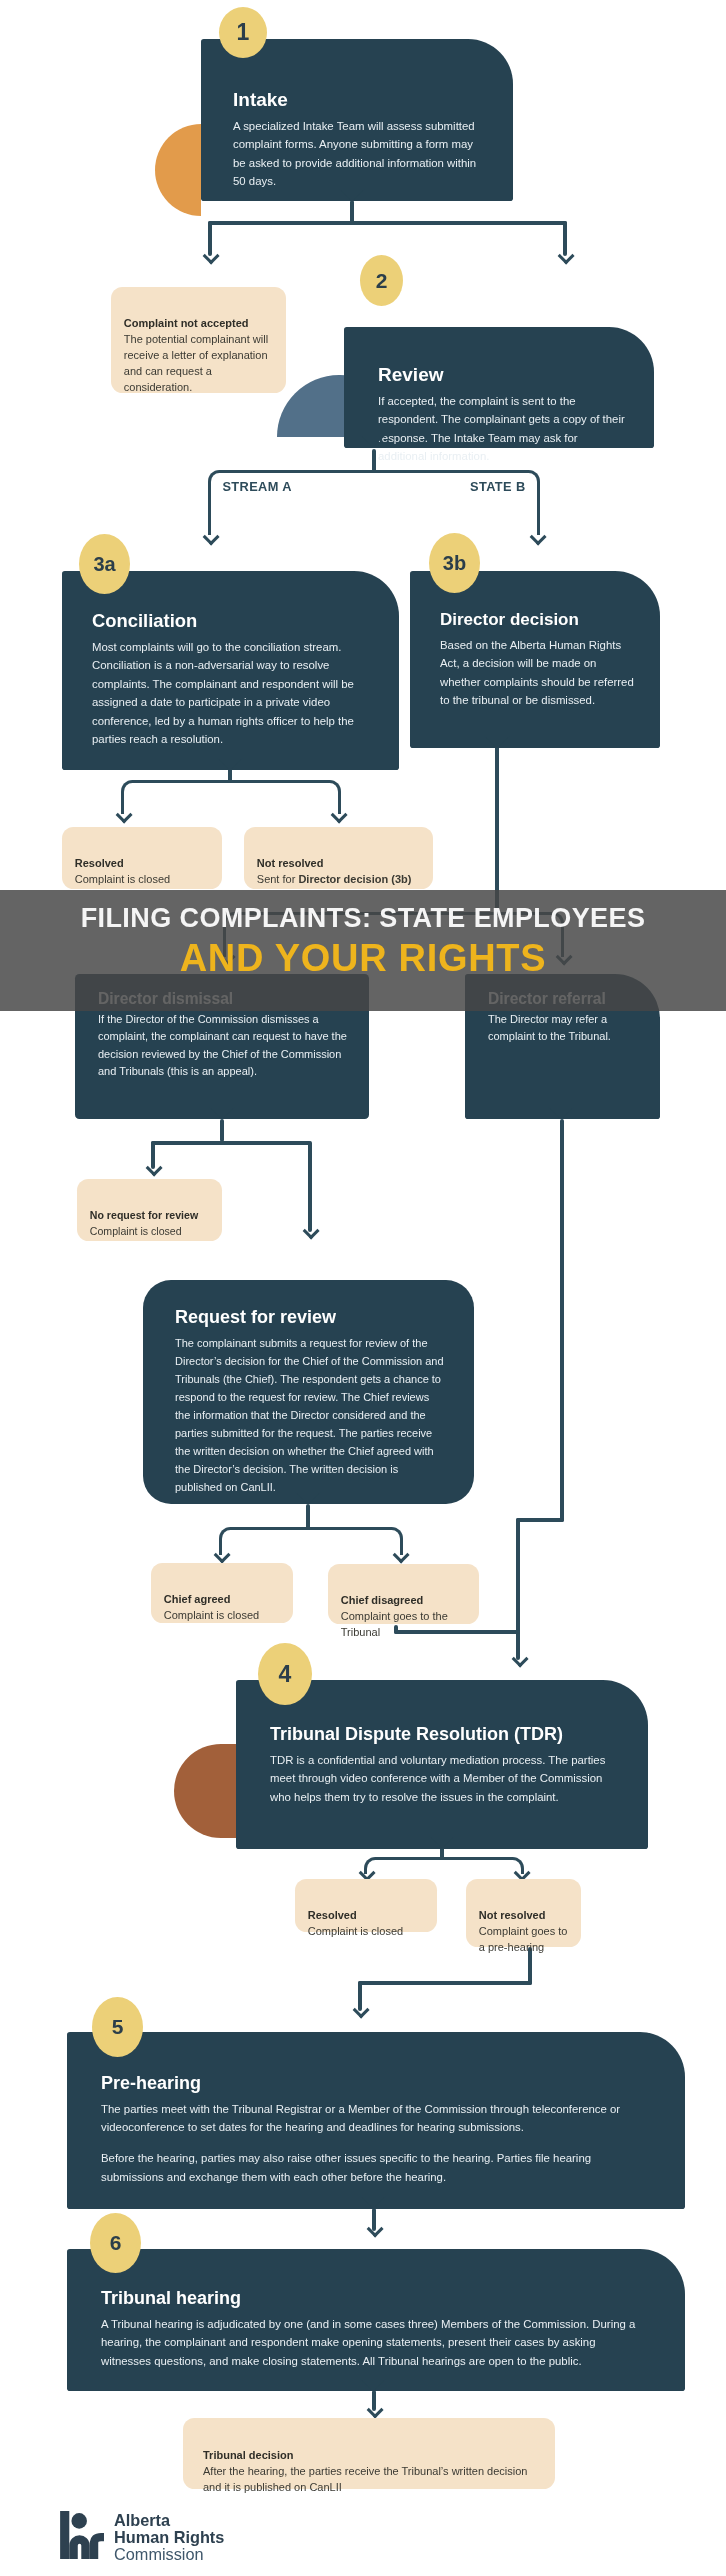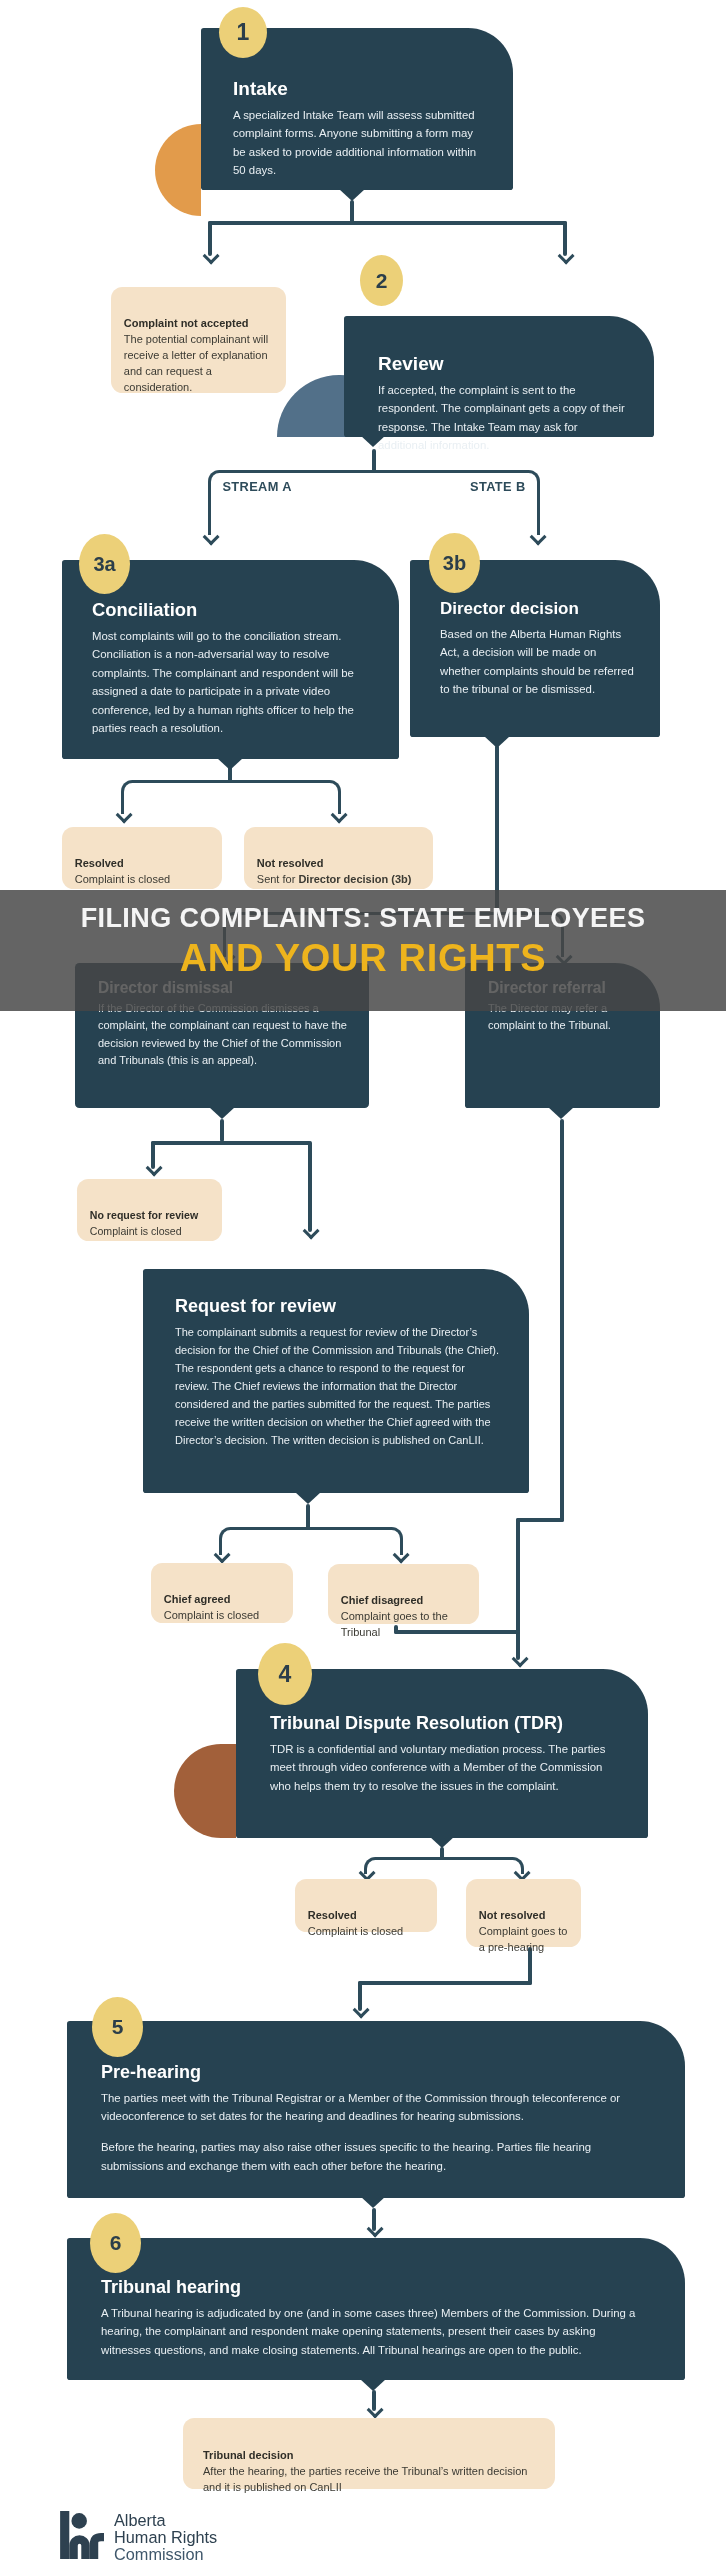--- a/index.html
+++ b/index.html
@@ -1,18 +1,18 @@
 <!DOCTYPE html>
 <html style="font-size:11.4px"><head>
 <meta charset="utf-8">
 <style>
   html,body{margin:0;padding:0;background:#ffffff;}
   #stage{position:relative;width:726px;height:2576px;background:#ffffff;overflow:hidden;
          font-family:"Liberation Sans",sans-serif;}
-  .darkbox{position:absolute;background:#264251;color:#e9eff3;border-radius:2.8px 45px 2.8px 2.8px;box-sizing:border-box;z-index:2;}
+  .darkbox{position:absolute;background:#264251;color:#e9eff3;border-radius:2.8px 45px 2.8px 2.8px;box-sizing:border-box;z-index:2;margin-top:11px;}
   .darkbox h2{margin:0 0 5.7px 0;color:#ffffff;font-size:19px;font-weight:bold;}
   .darkbox p{margin:0;font-size:11.4px;line-height:1.62;}
   .ptr{position:absolute;width:0;height:0;border-left:13.5px solid transparent;border-right:13.5px solid transparent;
        border-top:12.8px solid #264251;z-index:2;}
   .beige{position:absolute;background:#f5e2c8;color:#3b3a33;border-radius:11.4px;box-sizing:border-box;
          padding:10px 12.8px;z-index:2;}
   .beige .bt{font-weight:bold;font-size:11px;color:#2f2e28;margin-bottom:2.8px;margin-top:20px;}
   .beige .bb{font-size:11px;line-height:1.45;}
   .numc{position:absolute;background:#ecd078;border-radius:50%;z-index:3;display:flex;align-items:center;justify-content:center;
         color:#2b3e4a;font-weight:bold;}
@@ -22,21 +22,21 @@
       transform:rotate(45deg);z-index:1;}
   .halfL{position:absolute;z-index:0;}
   .stream-label{position:absolute;top:5.7px;font-size:12.8px;font-weight:bold;color:#2d4b5a;letter-spacing:0.4px;}
   #overlay{position:absolute;left:0;top:890px;width:726px;height:121px;background:rgba(70,70,70,0.84);z-index:8;}
   #overlay .t1{position:absolute;left:0;top:12.8px;width:100%;text-align:center;color:#f5f5f5;
                font-size:27px;font-weight:600;letter-spacing:0.4px;z-index:9;}
   #overlay .t2{position:absolute;left:0;top:47px;width:100%;text-align:center;color:#eeb41d;
                font-size:38px;font-weight:bold;letter-spacing:0.7px;z-index:9;}
   #logo{position:absolute;left:60px;top:2511px;display:flex;align-items:flex-start;gap:10px;z-index:2;}
   #logo .ltxt{color:#2e4150;line-height:1.04;padding-top:1.4px;}
-  #logo .l1,#logo .l2{font-size:16.3px;font-weight:normal;}
+  #logo .l1,#logo .l2{font-size:16.3px;font-weight:bold;}
   #logo .l3{font-size:16.3px;font-weight:300;color:#3f576b;}
 </style>
 </head>
 <body>
 
 <div id="stage">
 
   <div class="halfL" style="left:155px;top:124px;width:46px;height:92px;background:#e29b4b;border-radius:46px 0 0 46px;"></div>
   <div class="halfL" style="left:277px;top:375px;width:125px;height:62px;background:#527089;border-radius:62px 62px 0 0;"></div>
   <div class="halfL" style="left:174px;top:1744px;width:62px;height:94px;background:#a2603a;border-radius:47px 0 0 47px;"></div>
@@ -133,21 +133,21 @@
   <div class="ln" style="left:151px;top:1141px;width:3.5px;height:28px;"></div>
   <div class="ah" style="left:148px;top:1162px;"></div>
   <div class="ln" style="left:308px;top:1141px;width:3.5px;height:91px;"></div>
   <div class="ah" style="left:305px;top:1225px;"></div>
 
   <div class="beige" style="left:77px;top:1179px;width:145px;height:62px;">
     <div class="bt" style="font-size:10.6px;">No request for review</div>
     <div class="bb" style="font-size:10.6px;">Complaint is closed</div>
   </div>
 
-  <div class="darkbox" style="left:143px;top:1269px;width:386px;height:224px;padding:27px 28px 0 32px;">
+  <div class="darkbox" style="left:143px;top:1269px;width:331px;height:224px;padding:27px 28px 0 32px;border-radius:28px;">
     <h2 style="font-size:18px;">Request for review</h2>
     <p style="font-size:11px;line-height:1.64;">The complainant submits a request for review of the Director’s decision for the Chief of the Commission and Tribunals (the Chief). The respondent gets a chance to respond to the request for review. The Chief reviews the information that the Director considered and the parties submitted for the request. The parties receive the written decision on whether the Chief agreed with the Director’s decision. The written decision is published on CanLII.</p>
   </div>
   <div class="ptr" style="left:295px;top:1492px;"></div>
 
   <div class="ln" style="left:306px;top:1504px;width:3.5px;height:25px;"></div>
   <div class="br" style="left:219px;top:1527px;width:184px;height:28px;"></div>
   <div class="ah" style="left:216px;top:1549px;"></div>
   <div class="ah" style="left:395px;top:1549px;"></div>
 

